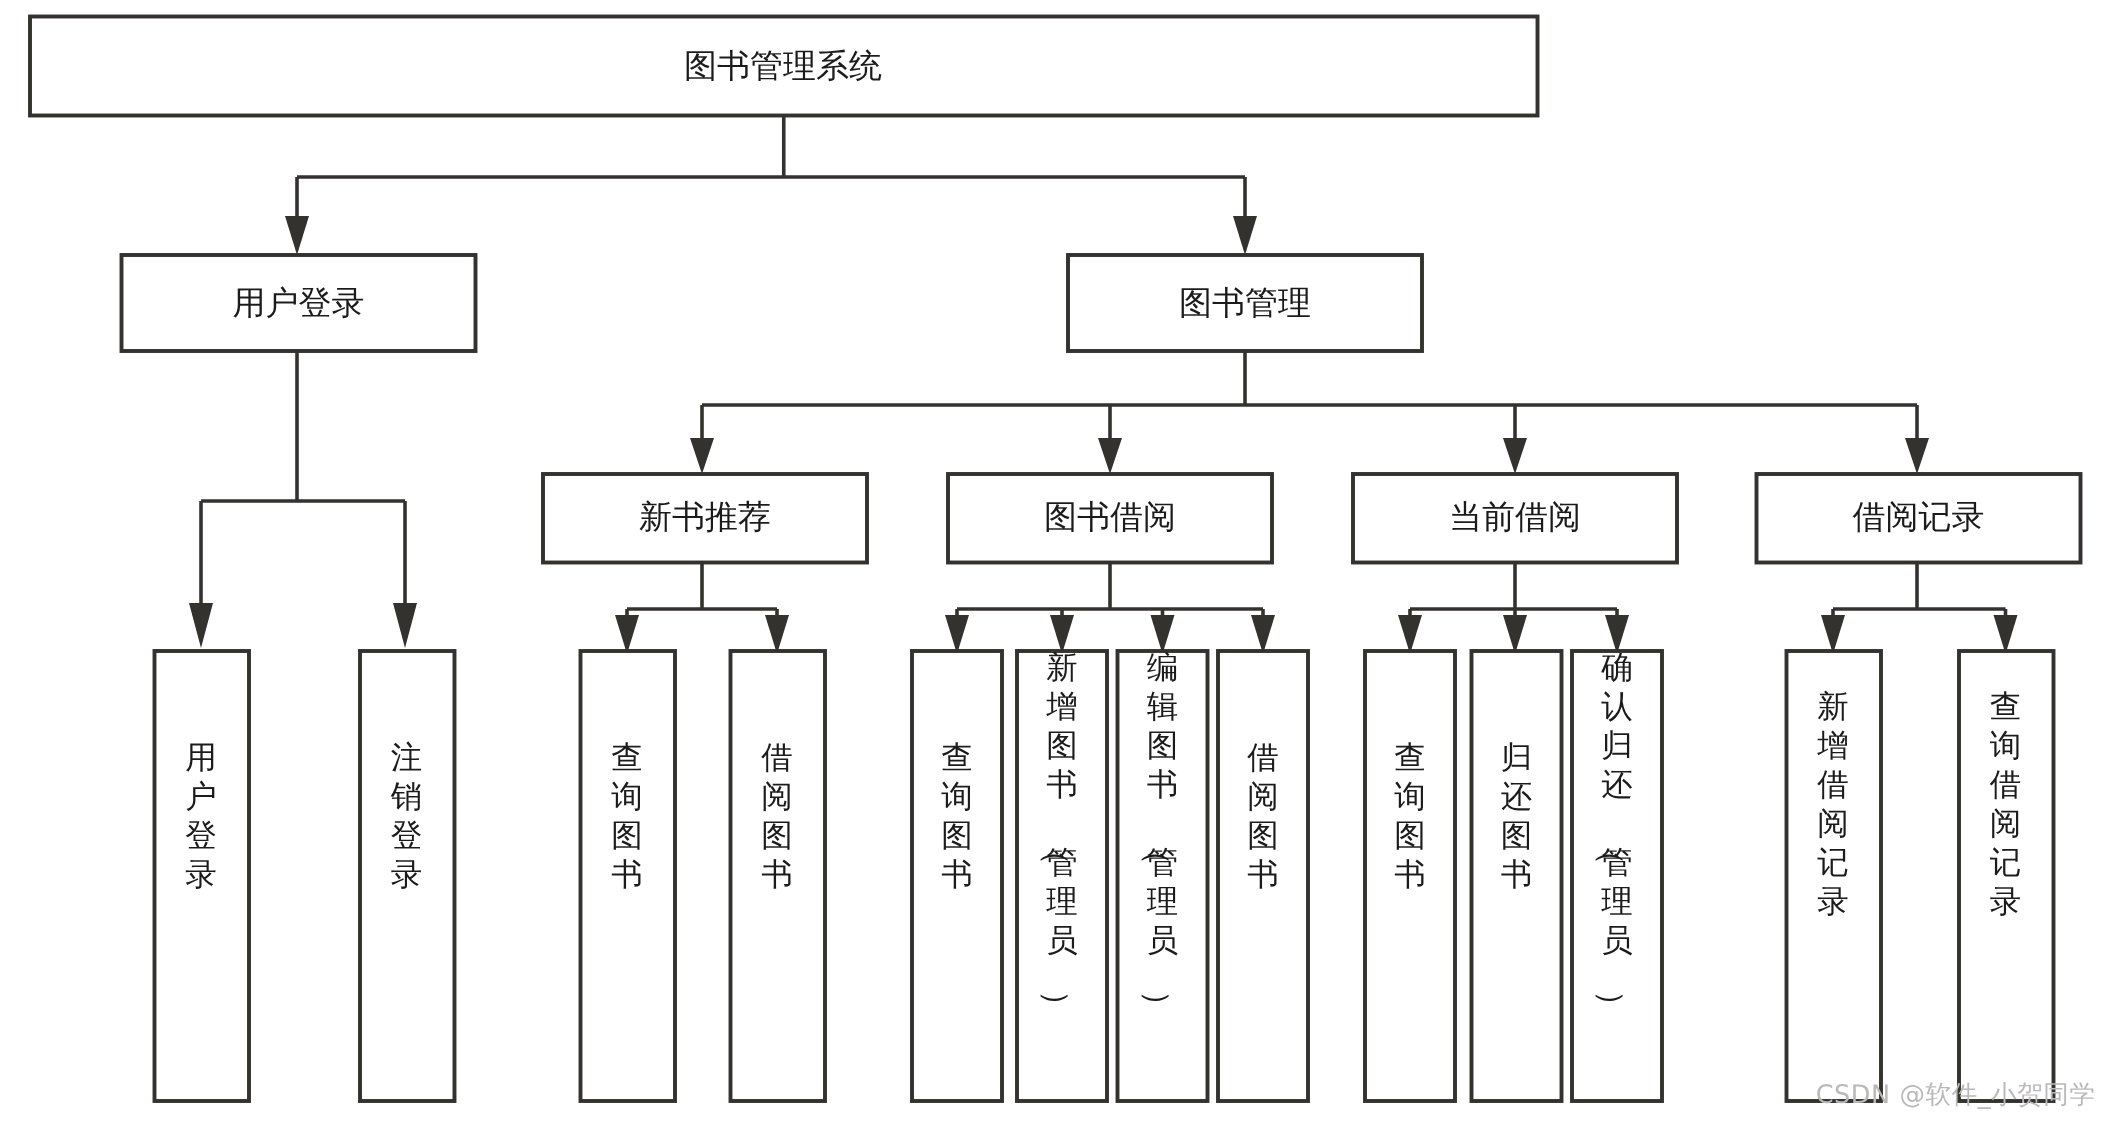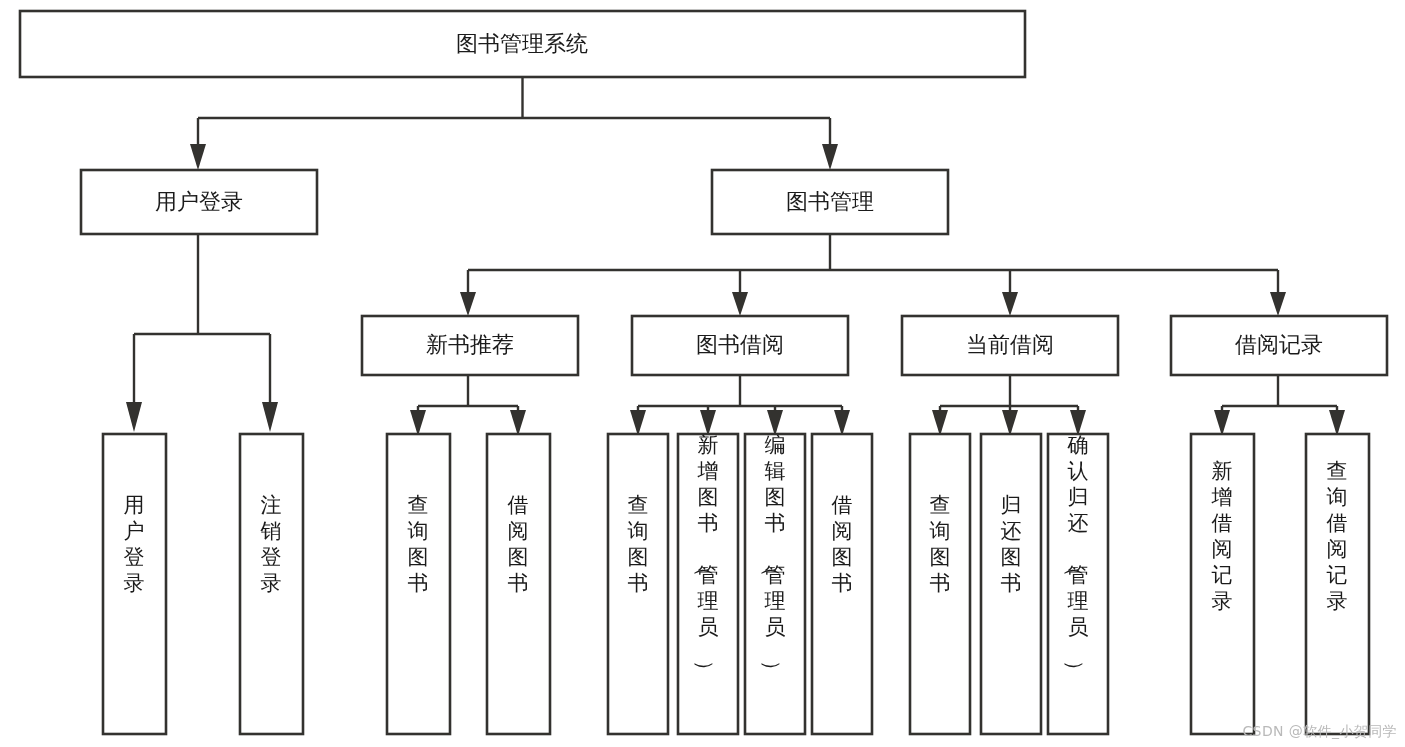--- a/index.html
+++ b/index.html
@@ -52,21 +52,21 @@
     font-family: "DejaVu Sans", "Liberation Sans", sans-serif;
     font-size: 21px;
     fill: #1b1b1b;
     text-anchor: middle;
   }
   .watermark {
     position: absolute;
     right: 8px;
     bottom: 6px;
     font-family: "DejaVu Sans", "Liberation Sans", sans-serif;
-    font-size: 14px;
+    font-size: 17px;
     color: #b9b9b9;
     white-space: nowrap;
     letter-spacing: 0.4px;
     user-select: none;
   }
 </style>
 </head>
 <body>
 
 <div id="diagram-root">

